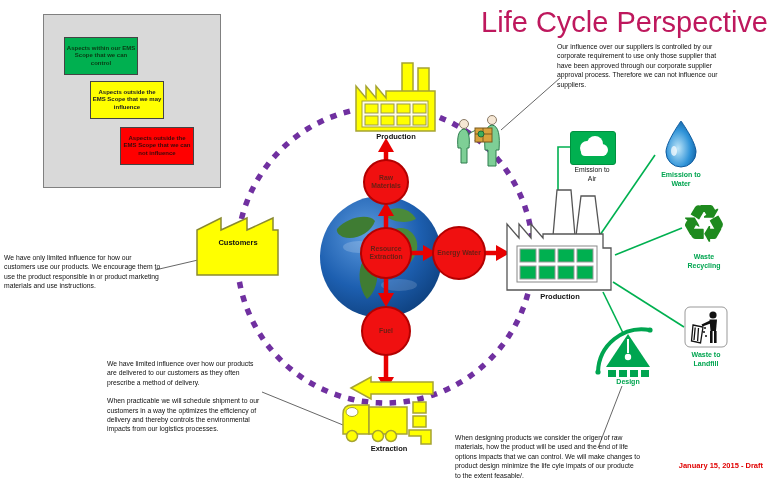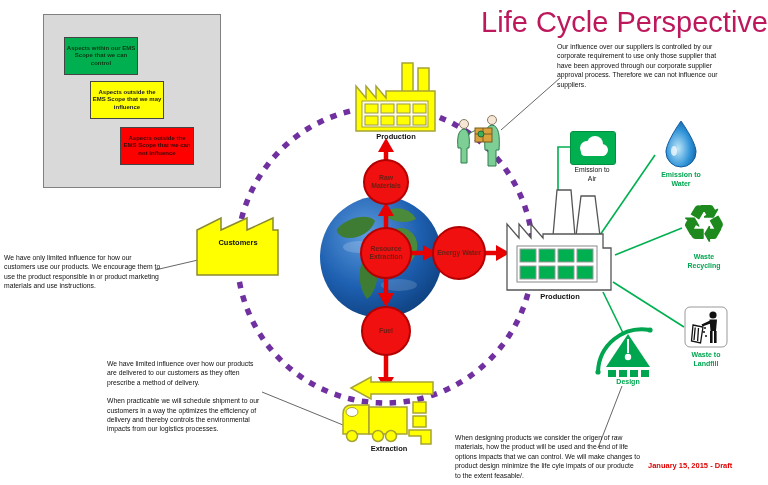--- a/index.html
+++ b/index.html
@@ -17,21 +17,21 @@
   .note{font-size:6.8px;line-height:1.38;color:#111;}
   .node-label{font-weight:bold;font-size:7.5px;color:#111;text-align:center;}
   .green-label{color:#00A550;font-weight:bold;font-size:7px;text-align:center;line-height:1.3;}
   .black-label{color:#111;font-size:6.8px;text-align:center;line-height:1.3;}
   .circle-node{border-radius:50%;background:#f01010;border:2px solid #b30000;display:flex;
                align-items:center;justify-content:center;text-align:center;font-weight:bold;
                font-size:6.8px;color:#6a1f14;line-height:1.15;box-sizing:border-box;padding:3px;}
   .air-box{left:570px;top:131px;width:44px;height:32px;background:#00B050;border:1px solid #00903f;border-radius:3px;}
   .recycle{left:676px;top:196px;width:56px;height:56px;font-size:50px;line-height:56px;
            text-align:center;color:#1e8a1e;font-weight:bold;}
-  .date{left:648px;top:461px;width:115px;text-align:left;color:#e00000;font-weight:bold;font-size:7.5px;}
+  .date{left:648px;top:461px;width:115px;text-align:right;color:#e00000;font-weight:bold;font-size:7.5px;}
   svg{display:block;}
 </style>
 </head>
 <body>
 
 <div class="canvas">
 
   <div class="abs title">Life Cycle Perspective</div>
 
   <div class="abs legend-box">

